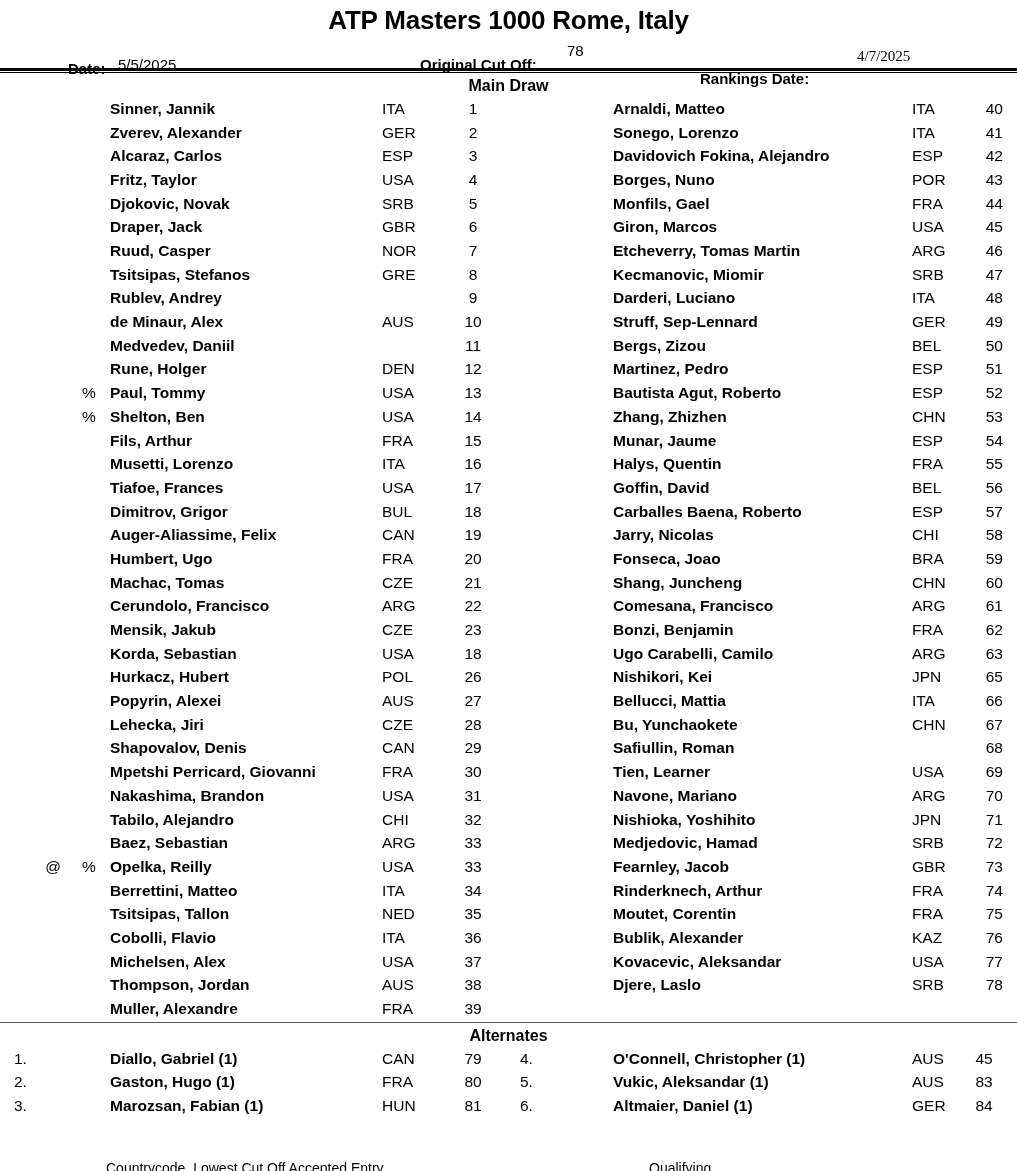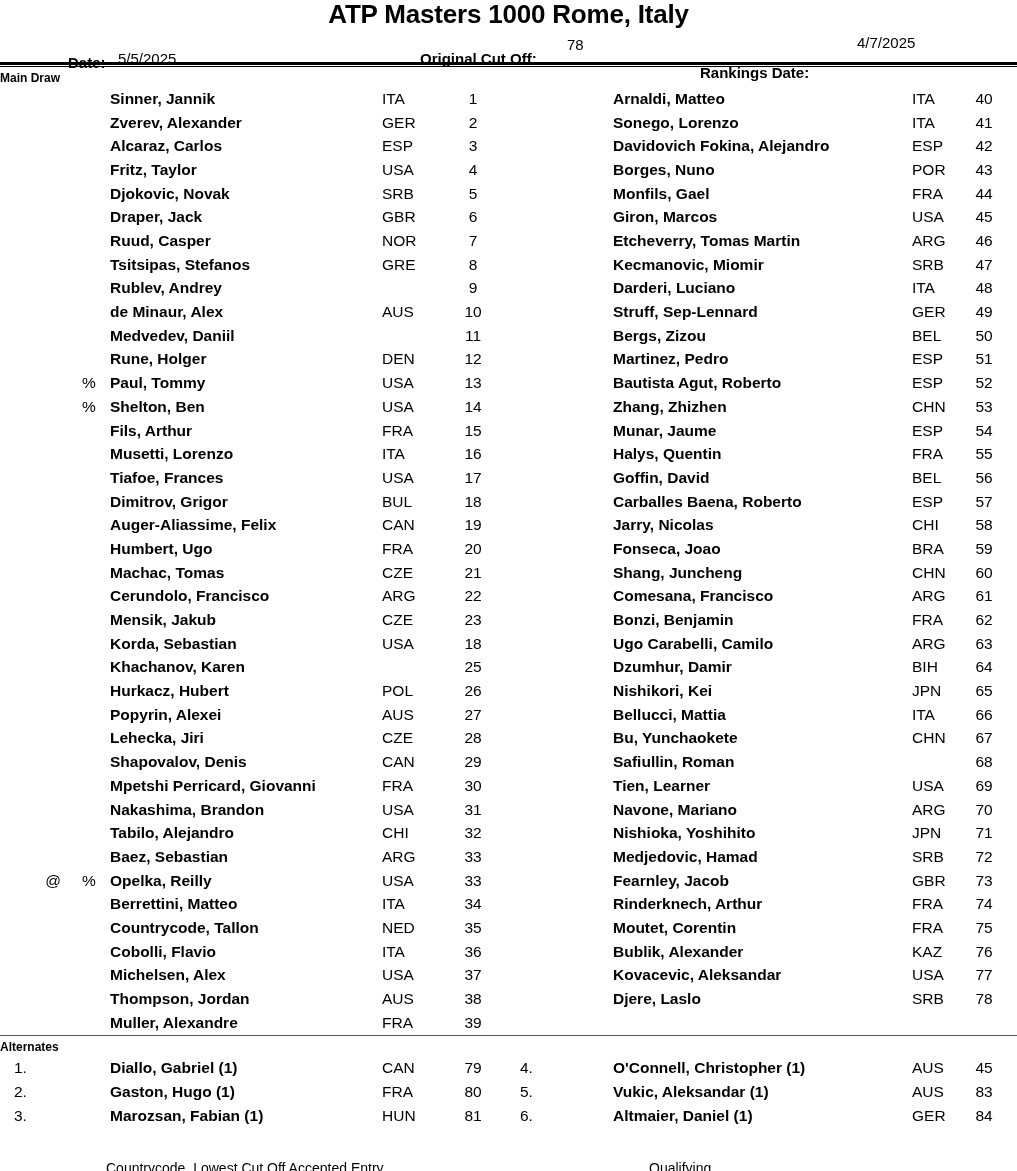--- a/index.html
+++ b/index.html
@@ -20,54 +20,55 @@
     height: 1171px;
     position: relative;
   }
 
   
   .title {
     text-align: center;
     font-size: 26px;
     font-weight: bold;
     letter-spacing: -0.2px;
+    padding-top: 6px;
     line-height: 1.15;
   }
   .meta-row {
     position: relative;
     height: 26px;
     font-size: 15px;
     margin-top: 4px;
   }
   .meta-cell { position: absolute; white-space: nowrap; }
   .meta-label { font-weight: bold; }
   .meta-val { font-weight: normal; }
 
   .m-date-label  { left: 68px;  top: 20px; }
   .m-date-val    { left: 118px; top: 16px; }
   .m-cut-label   { left: 420px; top: 16px; }
   .m-cut-val     { left: 567px; top: 2px; }
   .m-rank-label  { left: 700px; top: 2px; margin-top: 28px; }
-  .m-rank-val    { left: 857px; top: 0; }
+  .m-rank-val    { left: 857px; top: 8px; font-family: Liberation Serif, serif; }
 
   .rule-thick {
     border-top: 3px solid #000;
     border-bottom: 1px solid #000;
     height: 1px;
     margin: 2px 0 0 0;
   }
   .rule-thin {
     border-top: 1px solid #555;
     height: 0;
     margin: 0;
   }
 
   .section-heading {
-    text-align: left;
-    font-size: 12px;
+    text-align: center;
+    font-size: 16px;
     font-weight: bold;
     padding: 4px 0 3px 0;
   }
 
   
   .draw {
     position: relative;
   }
   .row {
     position: relative;
@@ -77,21 +78,21 @@
   .cell { position: absolute; white-space: nowrap; top: 2px; }
 
   .c-at        { left: 44px;  width: 18px; text-align: center; font-weight: normal; }
   .c-pct       { left: 80px;  width: 18px; text-align: center; font-weight: normal; }
   .c-name      { left: 110px; font-weight: bold; }
   .c-ctry      { left: 382px; width: 44px; text-align: left; font-weight: normal; }
   .c-rank      { left: 452px; width: 42px; text-align: center; font-weight: normal; }
 
   .c-name-r    { left: 613px; font-weight: bold; }
   .c-ctry-r    { left: 912px; width: 44px; text-align: left; font-weight: normal; }
-  .c-rank-r    { left: 965px; width: 38px; text-align: center; font-weight: normal; }
+  .c-rank-r    { left: 965px; width: 38px; text-align: right; font-weight: normal; }
 
   
   .alt-row {
     position: relative;
     height: 23.7px;
     font-size: 15.5px;
   }
   .a-num    { left: 14px;  width: 24px; text-align: left; font-weight: normal; }
   .a-name   { left: 110px; font-weight: bold; }
   .a-ctry   { left: 382px; width: 44px; text-align: left; font-weight: normal; }
@@ -376,30 +377,20 @@
         <span class="cell c-name">Korda, Sebastian</span>
         <span class="cell c-ctry">USA</span>
         <span class="cell c-rank">18</span>
         <span class="cell c-name-r">Ugo Carabelli, Camilo</span>
         <span class="cell c-ctry-r">ARG</span>
         <span class="cell c-rank-r">63</span>
       </div>
       <div class="row">
         <span class="cell c-at"></span>
         <span class="cell c-pct"></span>
-        <span class="cell c-name">Khachanov, Karen</span>
-        <span class="cell c-ctry"></span>
-        <span class="cell c-rank">25</span>
-        <span class="cell c-name-r">Dzumhur, Damir</span>
-        <span class="cell c-ctry-r">BIH</span>
-        <span class="cell c-rank-r">64</span>
-      </div>
-      <div class="row">
-        <span class="cell c-at"></span>
-        <span class="cell c-pct"></span>
         <span class="cell c-name">Hurkacz, Hubert</span>
         <span class="cell c-ctry">POL</span>
         <span class="cell c-rank">26</span>
         <span class="cell c-name-r">Nishikori, Kei</span>
         <span class="cell c-ctry-r">JPN</span>
         <span class="cell c-rank-r">65</span>
       </div>
       <div class="row">
         <span class="cell c-at"></span>
         <span class="cell c-pct"></span>
@@ -486,21 +477,21 @@
         <span class="cell c-name">Berrettini, Matteo</span>
         <span class="cell c-ctry">ITA</span>
         <span class="cell c-rank">34</span>
         <span class="cell c-name-r">Rinderknech, Arthur</span>
         <span class="cell c-ctry-r">FRA</span>
         <span class="cell c-rank-r">74</span>
       </div>
       <div class="row">
         <span class="cell c-at"></span>
         <span class="cell c-pct"></span>
-        <span class="cell c-name">Countrycode, Tallon</span>
+        <span class="cell c-name">Tsitsipas, Tallon</span>
         <span class="cell c-ctry">NED</span>
         <span class="cell c-rank">35</span>
         <span class="cell c-name-r">Moutet, Corentin</span>
         <span class="cell c-ctry-r">FRA</span>
         <span class="cell c-rank-r">75</span>
       </div>
       <div class="row">
         <span class="cell c-at"></span>
         <span class="cell c-pct"></span>
         <span class="cell c-name">Cobolli, Flavio</span>

